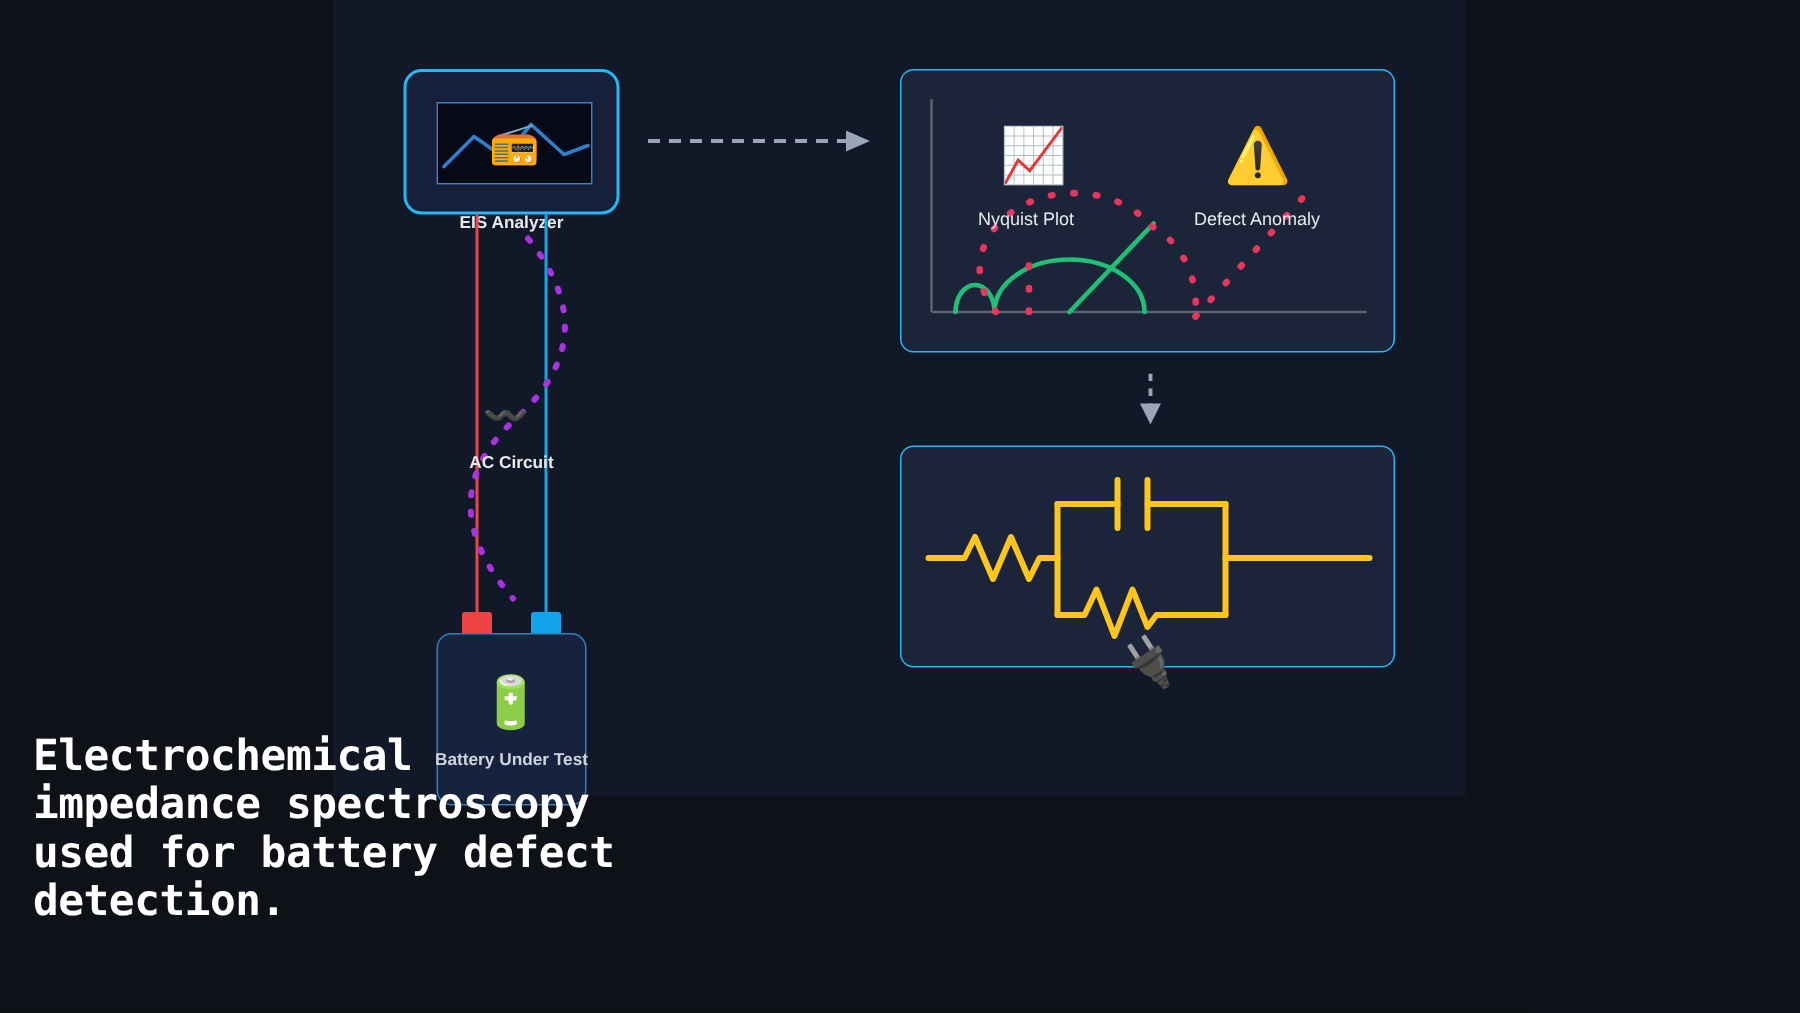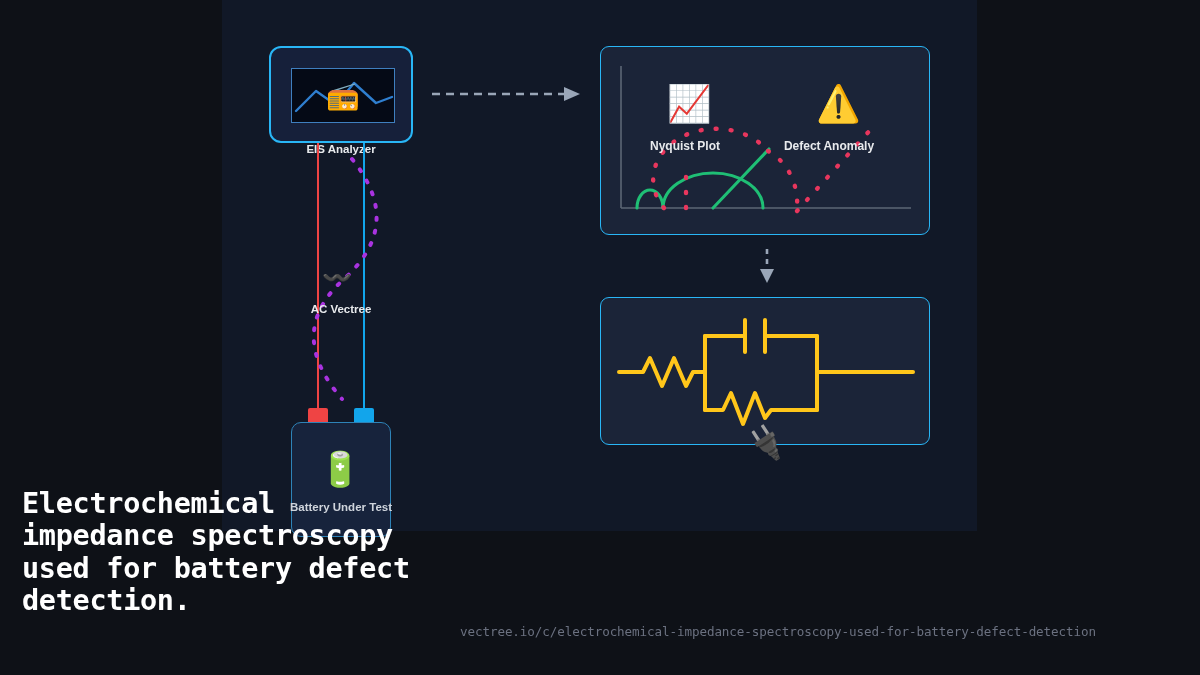--- a/index.html
+++ b/index.html
@@ -154,24 +154,24 @@
   }
   #nyquist-panel svg { position: absolute; left: 0; top: 0; }
 
   .panel-emoji { position: absolute; font-size: 36px; line-height: 1; }
   #nyquist-emoji { left: 66px; top: 39px; }
   #warning-emoji { left: 215px; top: 39px; }
 
   .panel-caption {
     position: absolute;
     font-size: 12px;
-    font-weight: bold;
+    font-weight: normal;
     color: #e8eaed;
-    text-align: center;
     width: 130px;
+    padding-left: 32px;
   }
   #nyquist-caption { left: 19px; top: 92px; }
   #anomaly-caption { left: 163px; top: 92px; }
 
   
   #flow-arrow-down { position: absolute; left: 757px; top: 249px; }
 
   
   #ecm-panel {
     position: absolute;
@@ -268,21 +268,21 @@
     </div>
     <div id="analyzer-label" style="left:47px;top:143px;">EIS Analyzer</div>
 
     <div class="lead" id="lead-red" style="left:94.5px;"></div>
     <div class="lead" id="lead-blue" style="left:140.5px;"></div>
 
     <svg id="ac-wave" width="100" height="260" viewBox="0 0 100 260" style="left:78px;top:155px;">
       <path d="M 52,4 C 86,46 86,86 44,124 C 4,160 4,200 42,244" fill="none" stroke="#a933e0" stroke-width="4" stroke-linecap="round" stroke-dasharray="2 11"></path>
     </svg>
     <span id="ac-emoji" style="left:100px;top:266px;">〰️</span>
-    <div id="ac-label" style="left:44px;top:303px;">AC Vectree</div>
+    <div id="ac-label" style="left:44px;top:303px;">AC Circuit</div>
 
     <div class="terminal" id="terminal-pos" style="left:86px;top:408px;"></div>
     <div class="terminal" id="terminal-neg" style="left:132px;top:408px;"></div>
     <div id="battery-card" style="left:69px;top:422px;">
       <span id="battery-icon">🔋</span>
     </div>
     <div id="battery-label" style="left:29px;top:501px;">Battery Under Test</div>
 
     <svg id="flow-arrow-right" width="152" height="20" viewBox="0 0 152 20" style="left:210px;top:84px;">
       <line x1="0" y1="10" x2="134" y2="10" stroke="#9aa6b8" stroke-width="2.6" stroke-dasharray="8 6"></line>
@@ -335,15 +335,14 @@
         </g>
       </svg>
     </div>
     <span id="plug-emoji" style="left:526px;top:427px;">🔌</span>
 
   </div>
 
 
   <h1 id="headline">Electrochemical impedance spectroscopy used for battery defect detection.</h1>
 
-  <div id="footer-url">vectree.io/c/electrochemical-impedance-spectroscopy-used-for-battery-defect-detection</div>
 
 </div>
 
 </body></html>

